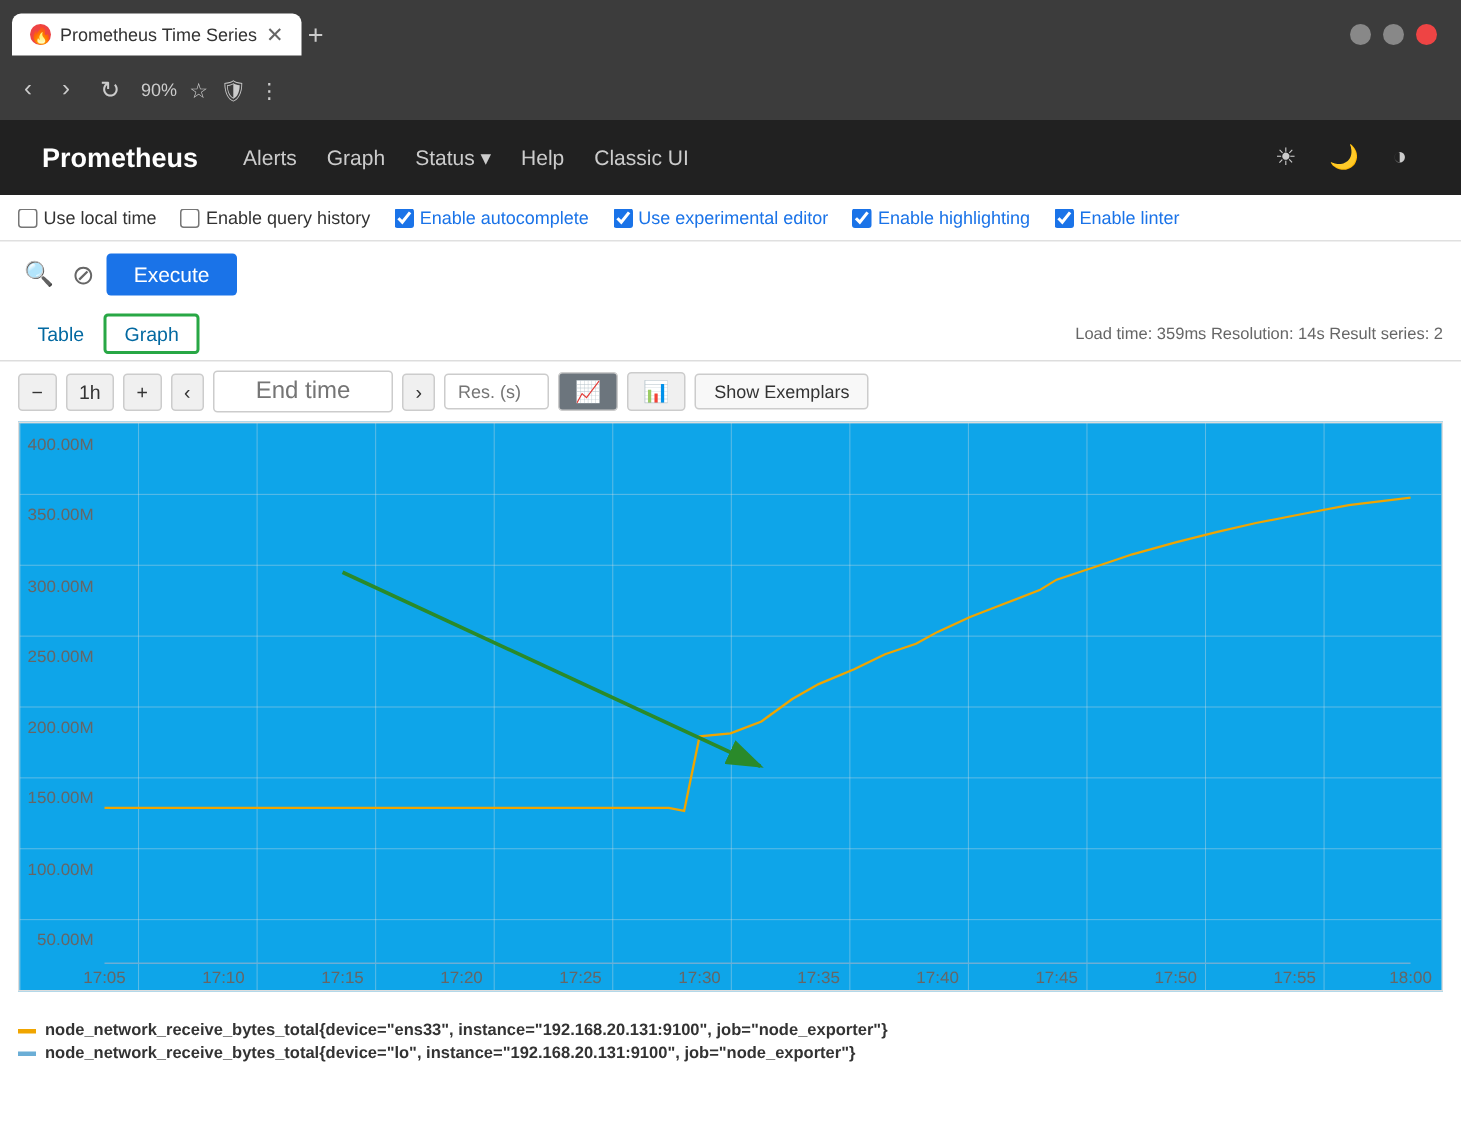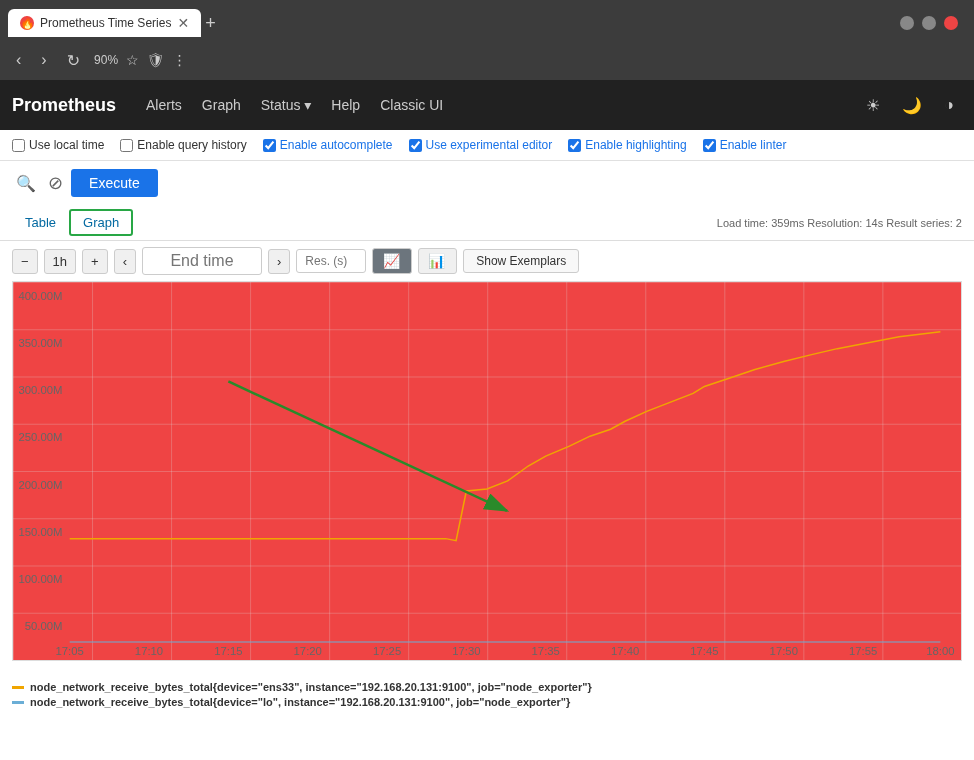--- a/index.html
+++ b/index.html
@@ -22,21 +22,21 @@
     .nav-btn { background: none; border: none; color: #ccc; font-size: 16px; cursor: pointer; padding: 2px 6px; }
     .nav-btn:disabled { color: #666; }
     .address-input { flex: 1; background: #1e1e1e; color: #fff; border: none; border-radius: 20px; padding: 4px 12px; font-size: 12px; }
     .addr-icon { color: #ccc; font-size: 14px; cursor: pointer; }
     .zoom-badge { color: #ccc; font-size: 12px; background: none; border: none; }
 
     
     .app { background: #fff; width: 974px; }
 
     
-    .top-nav { background: #212121; color: #fff; display: flex; align-items: center; padding: 0 12px; height: 50px; }
+    .top-nav { background: #212121; color: #fff; display: flex; align-items: center; padding: 0 28px; height: 50px; }
     .brand { font-size: 18px; font-weight: bold; color: #fff; margin-right: 20px; }
     .nav-link { color: #ccc; text-decoration: none; padding: 0 10px; font-size: 14px; cursor: pointer; }
     .nav-dropdown { position: relative; }
     .nav-dropdown-btn { background: none; border: none; color: #ccc; font-size: 14px; cursor: pointer; padding: 0 10px; }
     .top-nav-right { margin-left: auto; display: flex; gap: 6px; }
     .icon-btn { background: none; border: none; color: #ccc; font-size: 16px; cursor: pointer; padding: 4px 8px; }
 
     
     .options-row { display: flex; align-items: center; padding: 8px 12px; gap: 16px; border-bottom: 1px solid #e0e0e0; flex-wrap: wrap; }
     .checkbox-label { display: flex; align-items: center; gap: 4px; font-size: 12px; color: #333; cursor: pointer; }
@@ -62,21 +62,21 @@
     .controls-row { display: flex; align-items: center; padding: 6px 12px; gap: 6px; }
     .ctrl-btn { background: #f0f0f0; border: 1px solid #ccc; border-radius: 3px; padding: 4px 8px; font-size: 13px; cursor: pointer; color: #333; }
     .time-input { border: 1px solid #ccc; border-radius: 3px; padding: 4px 8px; font-size: 16px; color: #555; width: 120px; text-align: center; }
     .res-input { border: 1px solid #ccc; border-radius: 3px; padding: 4px 8px; font-size: 12px; color: #555; width: 70px; }
     .chart-type-btn { background: #f0f0f0; border: 1px solid #ccc; border-radius: 3px; padding: 4px 10px; cursor: pointer; font-size: 14px; }
     .chart-type-btn.active { background: #6c757d; color: #fff; }
     .show-exemplars-btn { background: #f8f8f8; border: 1px solid #ccc; border-radius: 3px; padding: 4px 12px; font-size: 12px; cursor: pointer; color: #333; }
 
     
     .chart-area { padding: 0 12px 12px; position: relative; }
-    .chart-container { border: 1px solid #ddd; background: #ef4444; position: relative; height: 380px; }
+    .chart-container { border: 1px solid #ddd; background: #0ea5e9; position: relative; height: 380px; }
     svg.chart { width: 100%; height: 100%; }
 
     
     .legend-area { padding: 8px 12px; font-size: 11px; color: #333; }
     .legend-item { display: flex; align-items: center; gap: 6px; margin-bottom: 3px; font-weight: bold; }
     .legend-color { width: 12px; height: 3px; display: inline-block; }
 
     
     .arrow-overlay { position: absolute; top: 0; left: 0; width: 100%; height: 100%; pointer-events: none; }
   </style>

